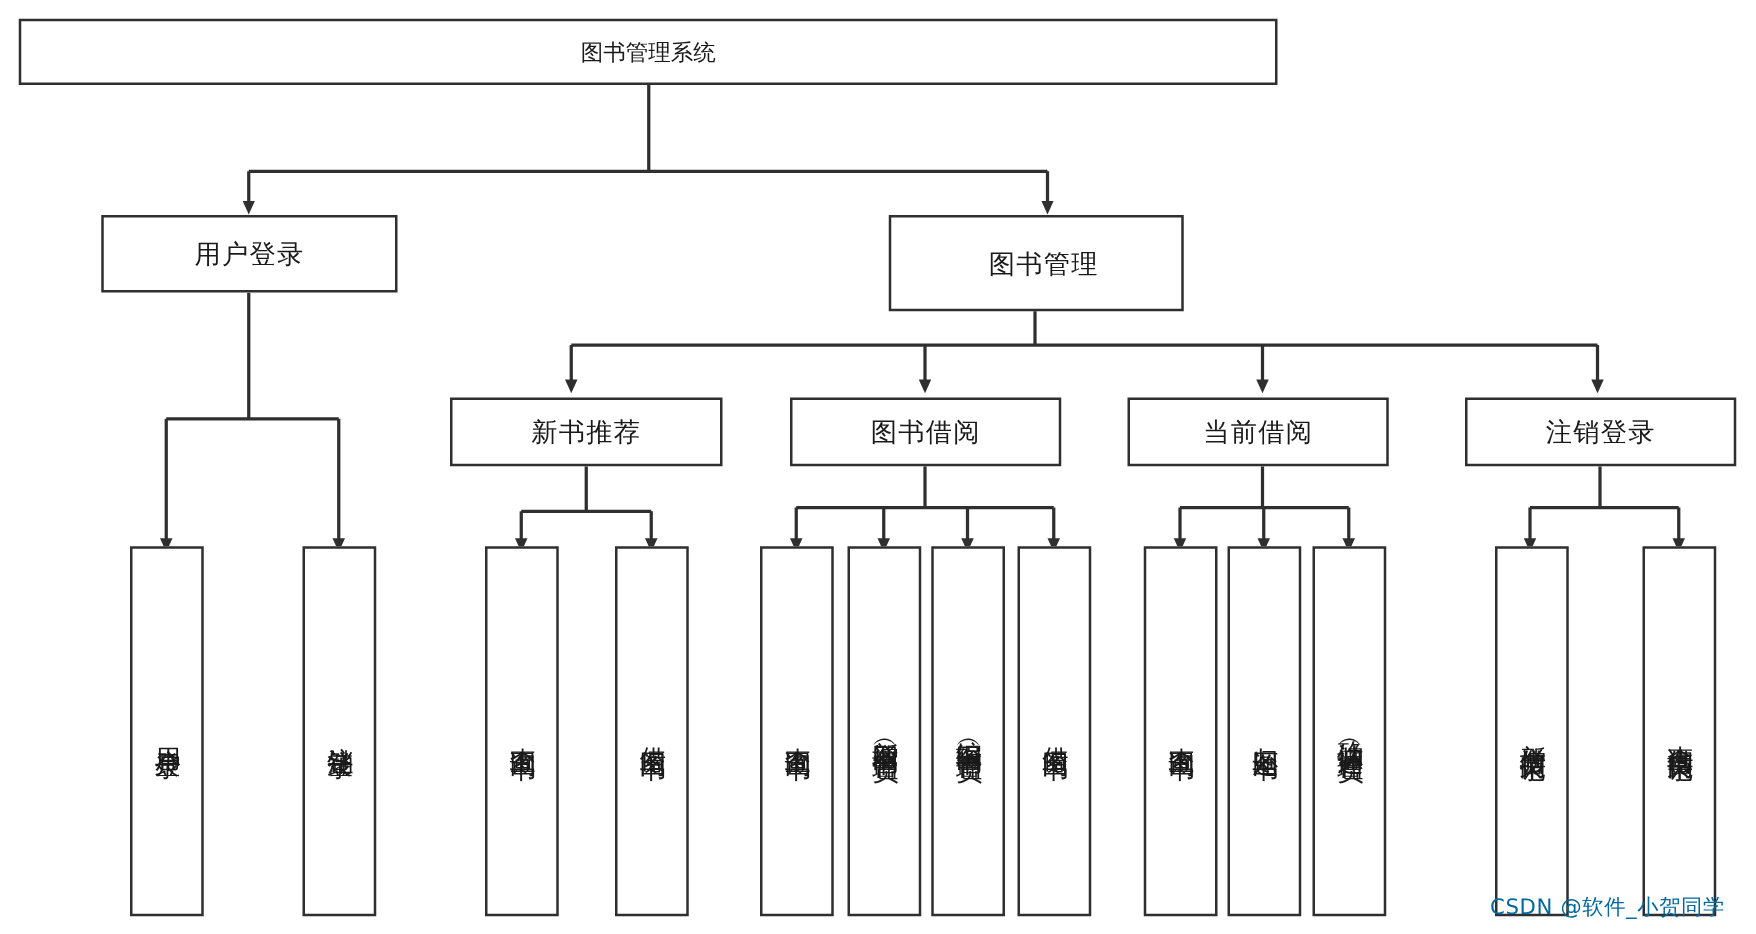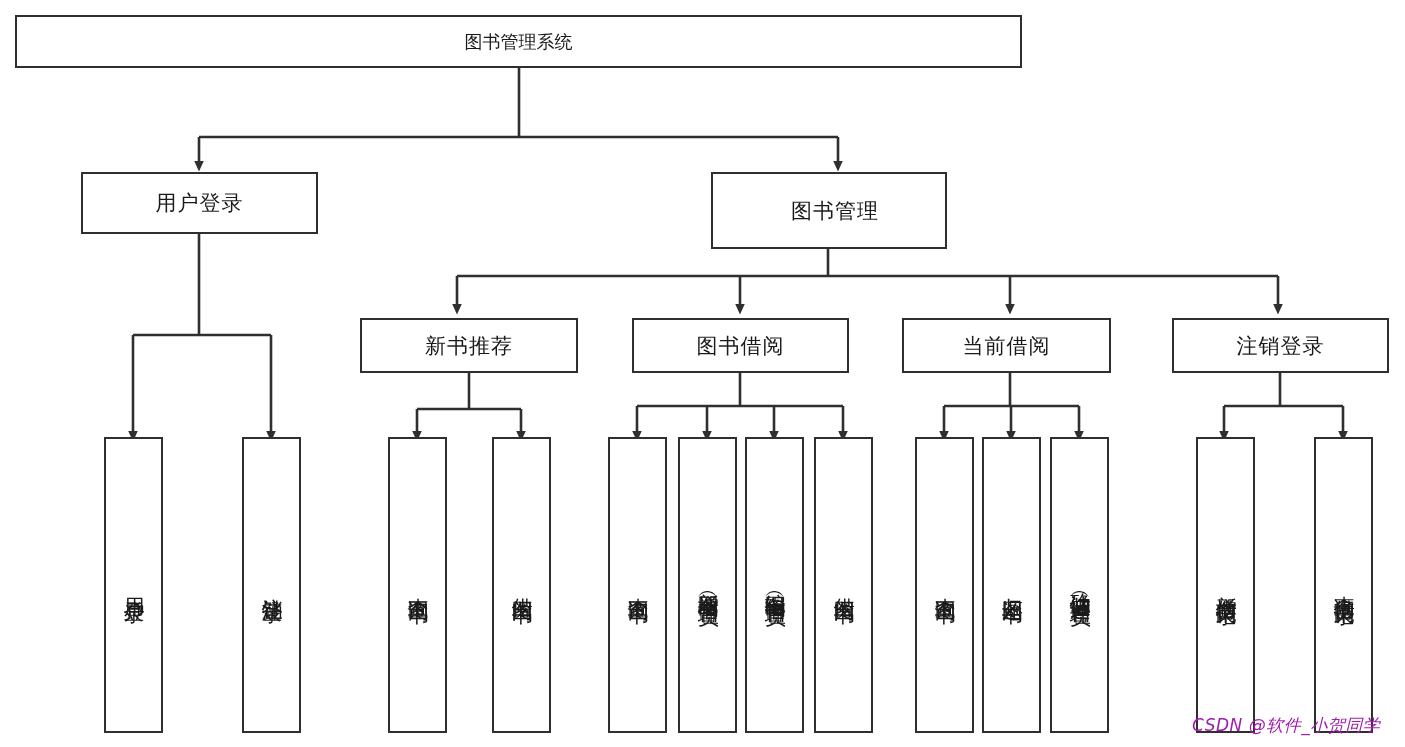--- a/index.html
+++ b/index.html
@@ -6,21 +6,21 @@
   body{font-family:"DejaVu Sans","Liberation Sans",sans-serif;}
   #stage{position:relative;width:1405px;height:747px;background:#ffffff;overflow:hidden;}
   svg.edges{position:absolute;left:0;top:0;width:1405px;height:747px;pointer-events:none;}
   .node{position:absolute;box-sizing:border-box;border:2.5px solid #2f2f2f;background:#ffffff;
         display:flex;align-items:center;justify-content:center;color:#1a1a1a;}
   .node.h{font-size:21px;letter-spacing:1px;}
   .node.root{font-size:18px;}
   .node.v{padding:4px 0;}
   .vtext{writing-mode:vertical-rl;text-orientation:upright;font-size:21px;line-height:1.22;
          letter-spacing:2px;white-space:nowrap;color:#1a1a1a;}
-  .watermark{position:absolute;font-size:17px;color:#a21caf;letter-spacing:.5px;white-space:nowrap;font-style:italic;}
+  .watermark{position:absolute;font-size:17px;color:#0369a1;letter-spacing:.5px;white-space:nowrap;}
 </style>
 </head>
 <body>
 
 <div id="stage">
 
   <svg class="edges" viewBox="0 0 1405 747">
     <defs>
       <marker id="ah" markerWidth="12" markerHeight="12" refX="1.5" refY="5" orient="auto" markerUnits="userSpaceOnUse">
         <path d="M0,0 L0,10 L11,5 z" fill="#2f2f2f"></path>

